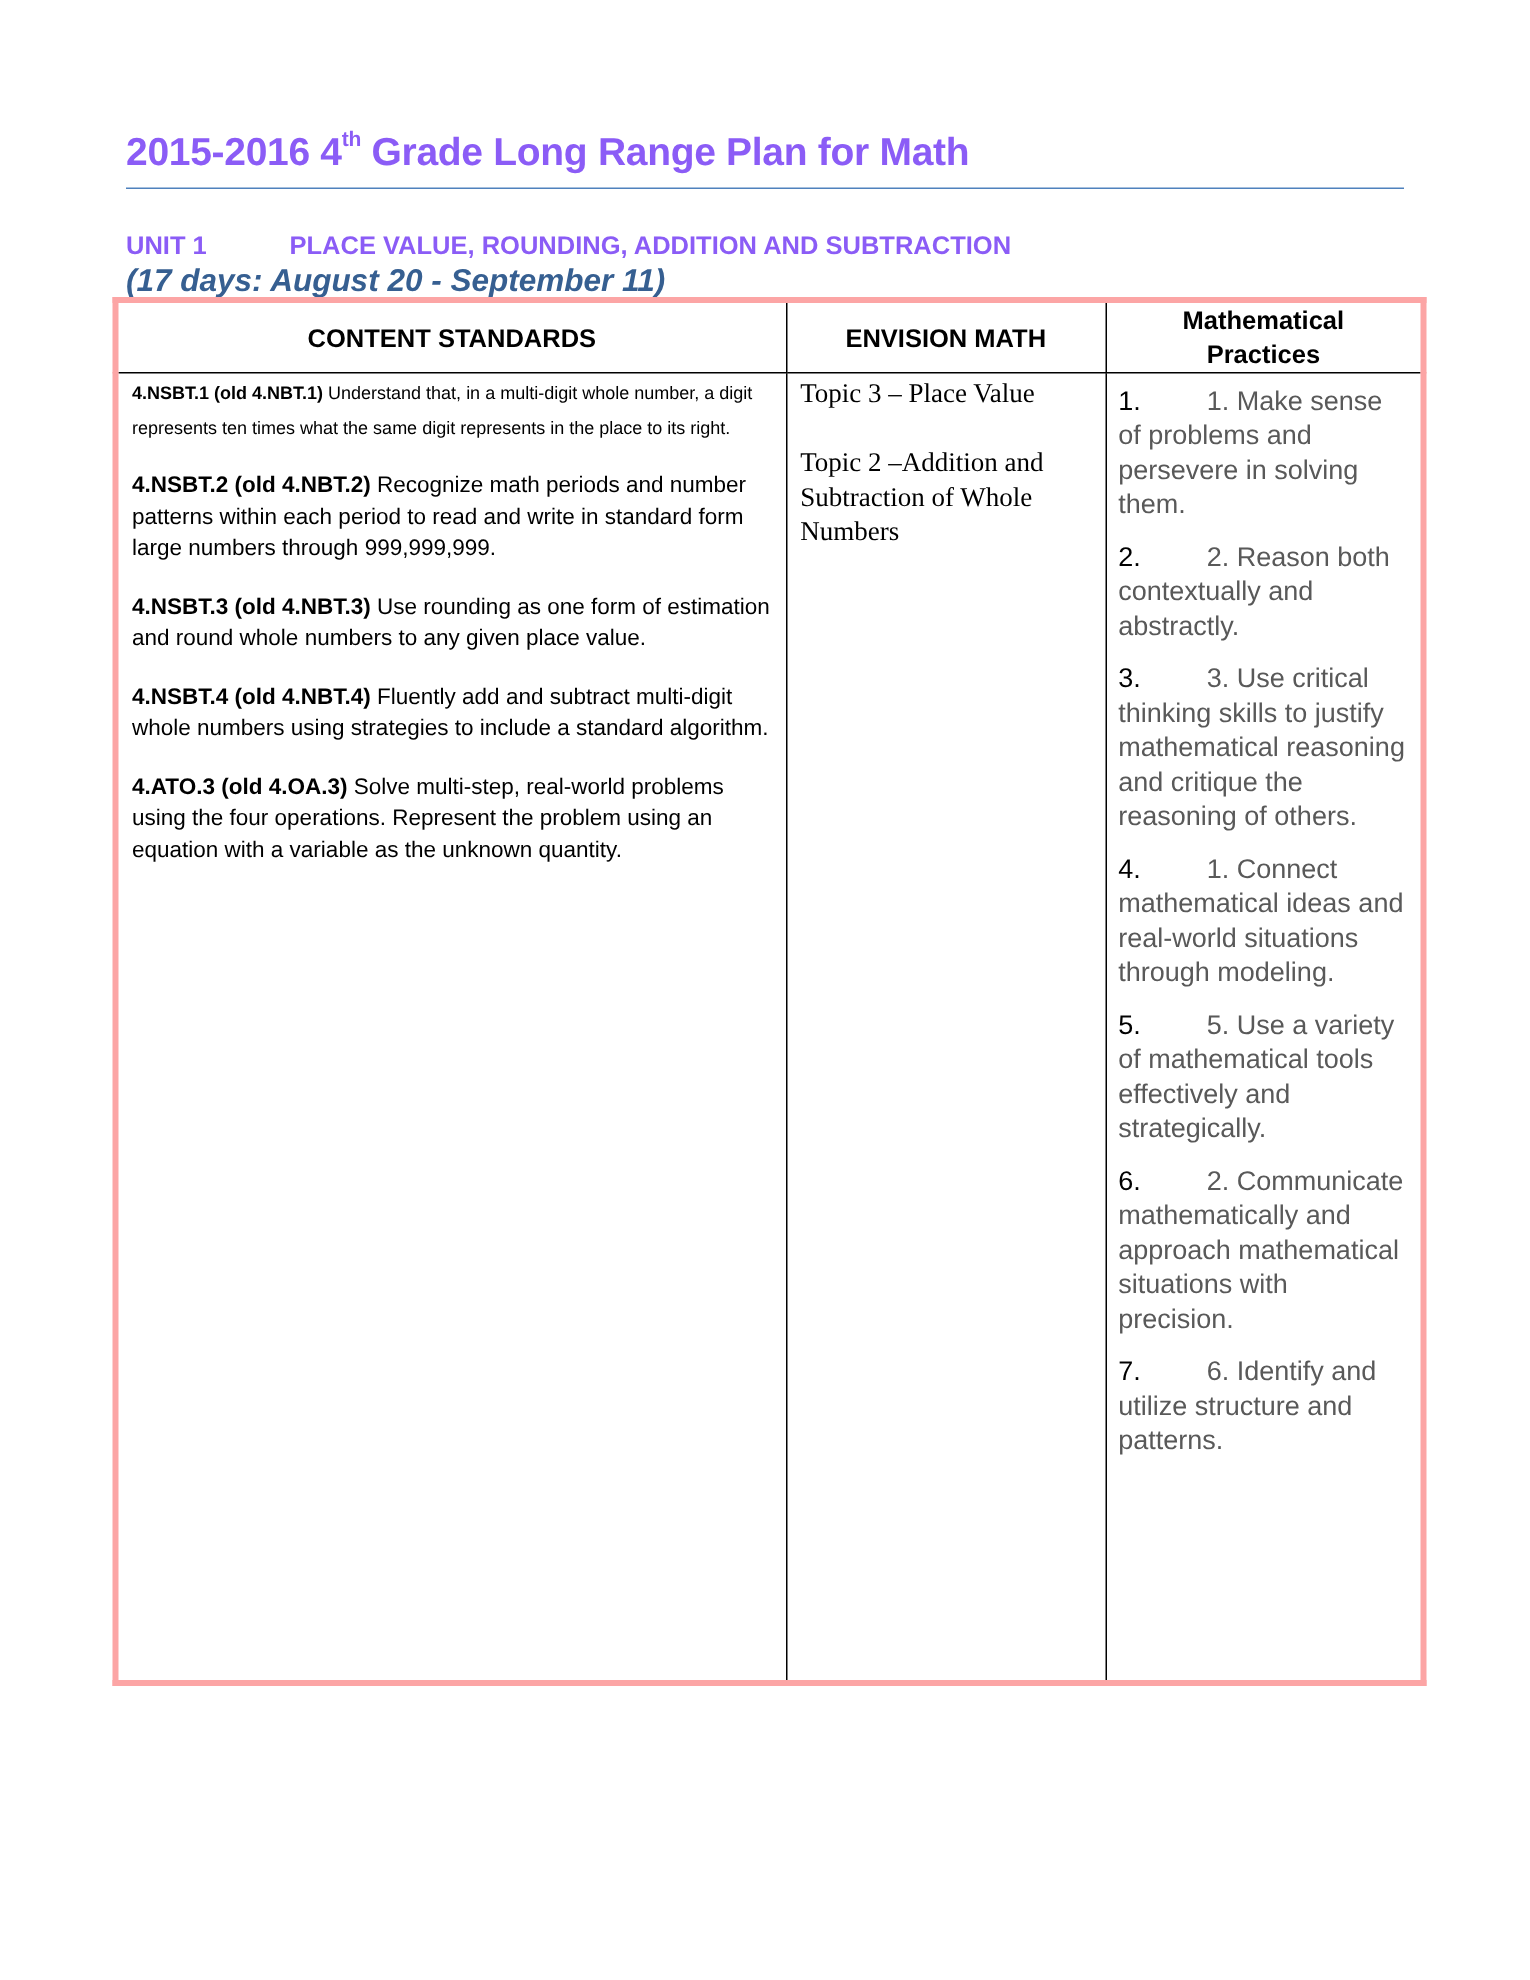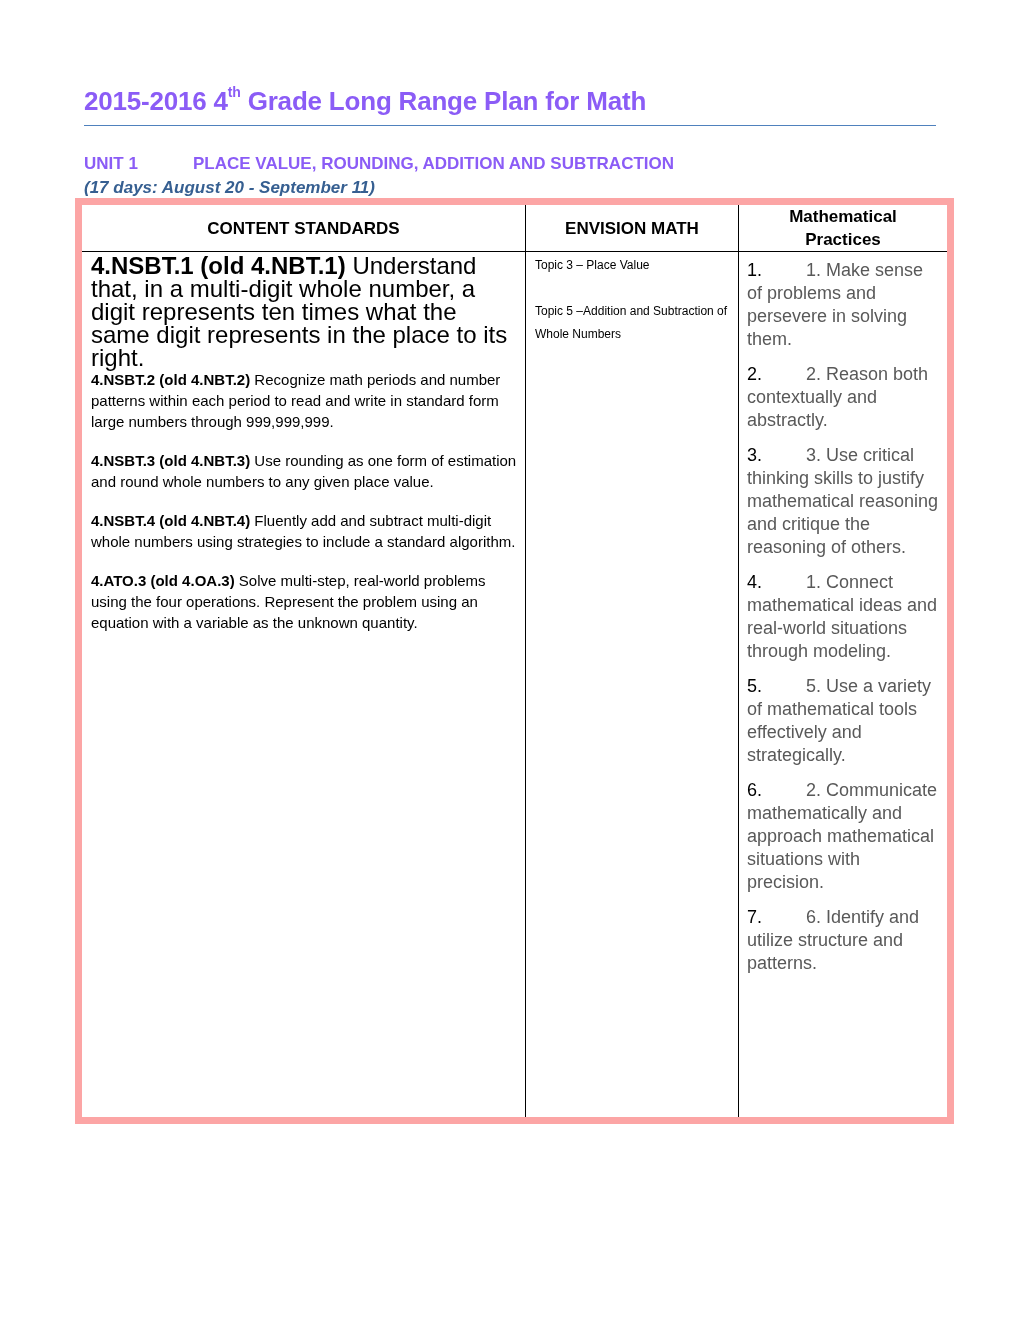--- a/index.html
+++ b/index.html
@@ -52,33 +52,33 @@
     .unit-heading .unit-num {
       display: inline-block;
       width: 109px;
     }
     .unit-dates {
       position: absolute;
       left: 84px;
       top: 178px;
       font-weight: bold;
       font-style: italic;
-      font-size: 17px;
+      font-size: 21px;
       line-height: 20px;
       color: #365f91;
     }
     table.plan {
       position: absolute;
       left: 75px;
       top: 198px;
       width: 872px;
       height: 926px;
       border-collapse: collapse;
       table-layout: fixed;
-      border: 7px solid #fca5a5;
+      border: 4px solid #fca5a5;
     }
     table.plan th, table.plan td {
       border: 1.5px solid #000;
       vertical-align: top;
       padding: 0;
     }
     table.plan th {
       font-weight: bold;
       font-size: 17px;
       line-height: 23px;
@@ -92,30 +92,31 @@
 
     .std-cell {
       padding: 2px 8px 0 9px !important;
     }
     .std {
       margin: 0 0 18px 0;
       font-size: 15px;
       line-height: 21px;
     }
     .std.first {
-      font-size: 24px;
+      font-size: 12px;
       line-height: 23px;
-      margin-bottom: 0;
+      margin-bottom: 16px;
     }
     .std b { font-weight: bold; }
 
     .env-cell {
       padding: 2px 6px 0 9px !important;
-      font-size: 12px;
+      font-size: 18px;
       line-height: 23px;
+      font-family: Liberation Serif, serif;
     }
     .env-item { margin: 0 0 23px 0; }
 
     .mp-cell {
       padding: 7px 8px 0 8px !important;
       font-size: 18px;
       line-height: 23px;
       color: #595959;
     }
     .mp-item {
@@ -158,21 +159,21 @@
     <tr>
       <td class="std-cell">
         <p class="std first"><b>4.NSBT.1 (old 4.NBT.1)</b><span> Understand that, in a multi-digit whole number, a digit represents ten times what the same digit represents in the place to its right.</span></p>
         <p class="std"><b>4.NSBT.2 (old 4.NBT.2)</b><span> Recognize math periods and number patterns within each period to read and write in standard form large numbers through 999,999,999.</span></p>
         <p class="std"><b>4.NSBT.3 (old 4.NBT.3)</b><span> Use rounding as one form of estimation and round whole numbers to any given place value.</span></p>
         <p class="std"><b>4.NSBT.4 (old 4.NBT.4)</b><span> Fluently add and subtract multi-digit whole numbers using strategies to include a standard algorithm.</span></p>
         <p class="std"><b>4.ATO.3 (old 4.OA.3)</b><span> Solve multi-step, real-world problems using the four operations. Represent the problem using an equation with a variable as the unknown quantity.</span></p>
       </td>
       <td class="env-cell">
         <div class="env-item">Topic 3 – Place Value</div>
-        <div class="env-item">Topic  5 –Addition and Subtraction of Whole Numbers</div>
+        <div class="env-item">Topic  2 –Addition and Subtraction of Whole Numbers</div>
       </td>
       <td class="mp-cell">
         <div class="mp-item"><span class="mp-num">1.</span><span>1. Make sense of problems and persevere in solving them.</span></div>
         <div class="mp-item"><span class="mp-num">2.</span><span>2. Reason both contextually and abstractly.</span></div>
         <div class="mp-item"><span class="mp-num">3.</span><span>3. Use critical thinking skills to justify mathematical reasoning and critique the reasoning of others.</span></div>
         <div class="mp-item"><span class="mp-num">4.</span><span>1. Connect mathematical ideas and real-world situations through modeling.</span></div>
         <div class="mp-item"><span class="mp-num">5.</span><span>5. Use a variety of mathematical tools effectively and strategically.</span></div>
         <div class="mp-item"><span class="mp-num">6.</span><span>2. Communicate mathematically and approach mathematical situations with precision.</span></div>
         <div class="mp-item"><span class="mp-num">7.</span><span>6. Identify and utilize structure and patterns.</span></div>
       </td>

